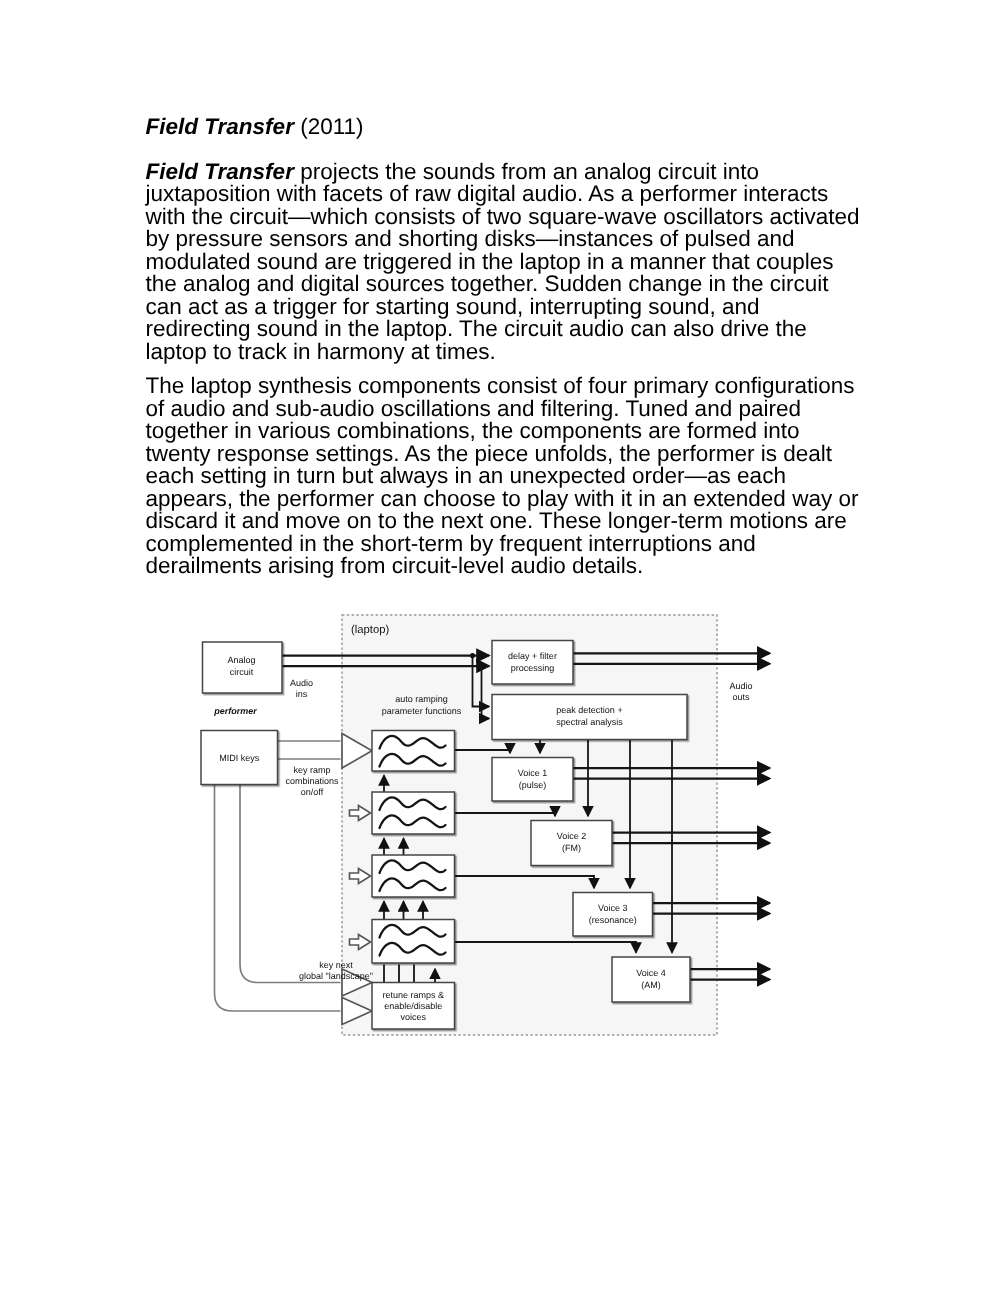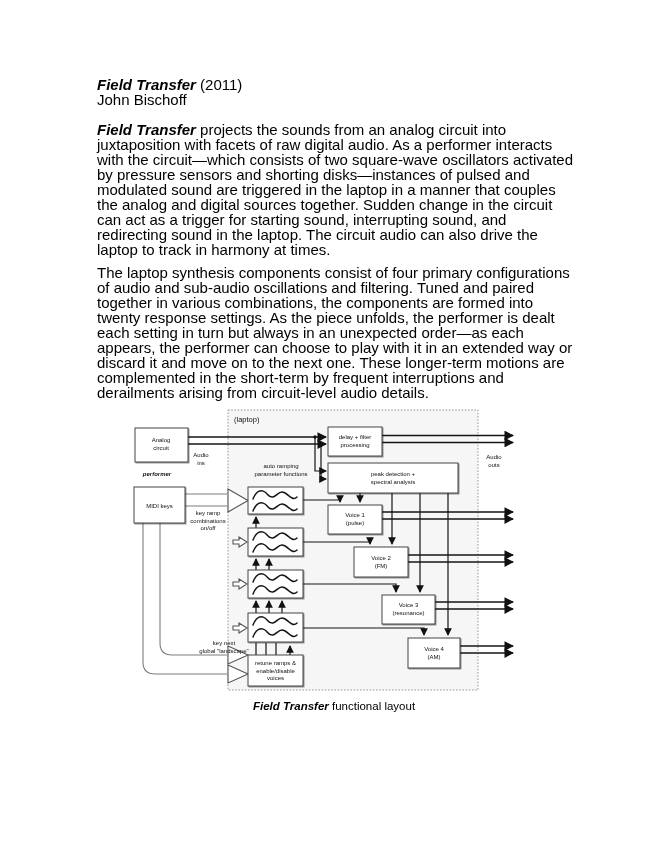--- a/index.html
+++ b/index.html
@@ -25,21 +25,20 @@
   .hollow{fill:#fff;stroke:#555;stroke-width:1.1;}
   .ramp{stroke:#151515;stroke-width:1.5;fill:none;stroke-linecap:round;}
 </style>
 </head>
 <body>
 
 <div class="page">
 
   <div class="doc">
     <p><span class="bi">Field Transfer</span><span> (2011)</span></p>
-    <p>John Bischoff</p>
     <p class="para1"><span class="bi">Field Transfer</span><span> projects the sounds from an analog circuit into juxtaposition with facets of raw digital audio. As a performer interacts with the circuit—which consists of two square-wave oscillators activated by pressure sensors and shorting disks—instances of pulsed and modulated sound are triggered in the laptop in a manner that couples the analog and digital sources together. Sudden change in the circuit can act as a trigger for starting sound, interrupting sound, and redirecting sound in the laptop. The circuit audio can also drive the laptop to track in harmony at times.</span></p>
     <p class="para2">The laptop synthesis components consist of four primary configurations of audio and sub-audio oscillations and filtering. Tuned and paired together in various combinations, the components are formed into twenty response settings. As the piece unfolds, the performer is dealt each setting in turn but always in an unexpected order—as each appears, the performer can choose to play with it in an extended way or discard it and move on to the next one. These longer-term motions are complemented in the short-term by frequent interruptions and derailments arising from circuit-level audio details.</p>
   </div>
 
   <svg width="390" height="290" viewBox="130 405 390 290">
     <defs>
       <marker id="ah" viewBox="0 0 8 8" refX="7" refY="4" markerWidth="6.5" markerHeight="6.5" orient="auto">
         <path d="M0,0 L8,4 L0,8 Z" fill="#111"></path>
       </marker>
     </defs>
@@ -174,15 +173,14 @@
       <text x="434" y="650.5">Voice 4</text>
       <text x="434" y="658.5">(AM)</text>
       <text x="275.5" y="665" font-size="5.6">retune ramps &amp;</text>
       <text x="275.5" y="672.5" font-size="5.6">enable/disable</text>
       <text x="275.5" y="680" font-size="5.6">voices</text>
       <text x="494" y="459">Audio</text>
       <text x="494" y="466.5">outs</text>
     </g>
   </svg>
 
-  <div class="caption"><span class="bi">Field Transfer</span><span> functional layout</span></div>
 
 </div>
 
 </body></html>

